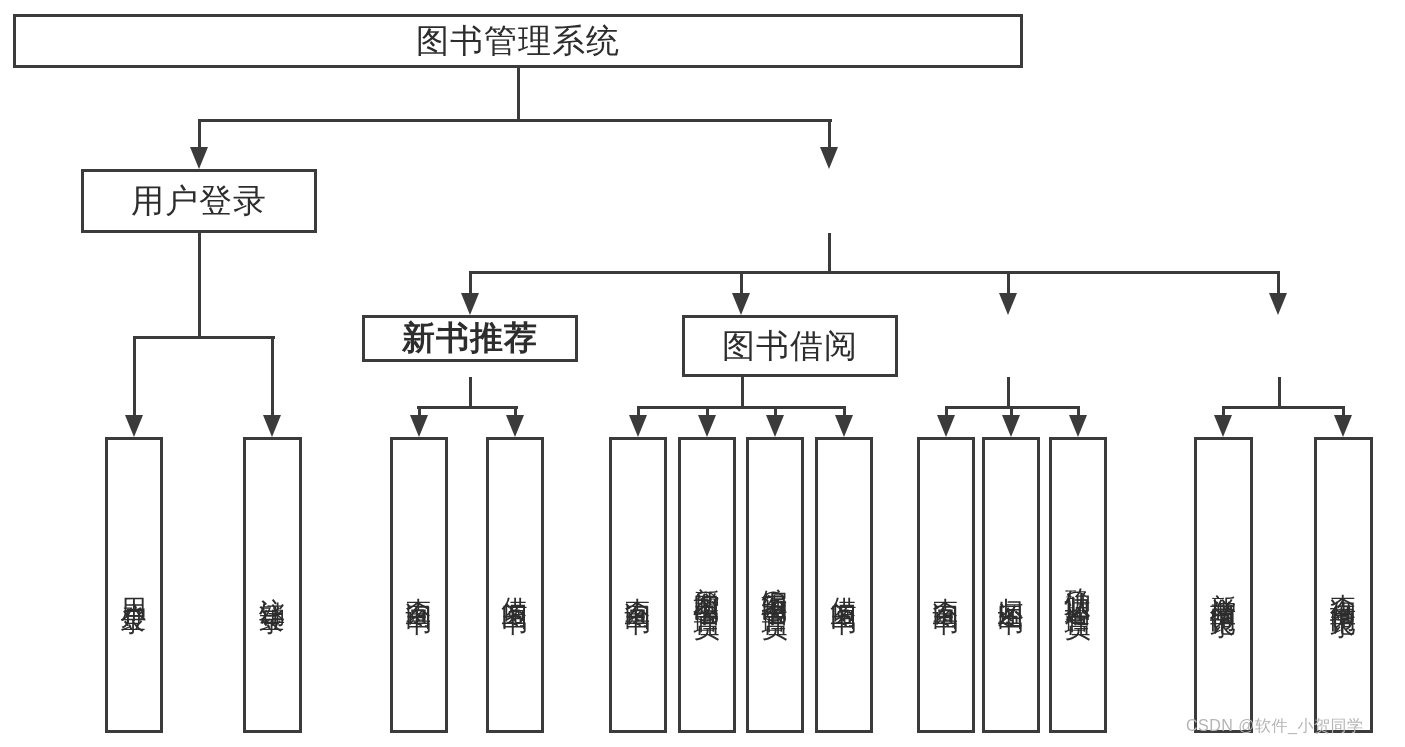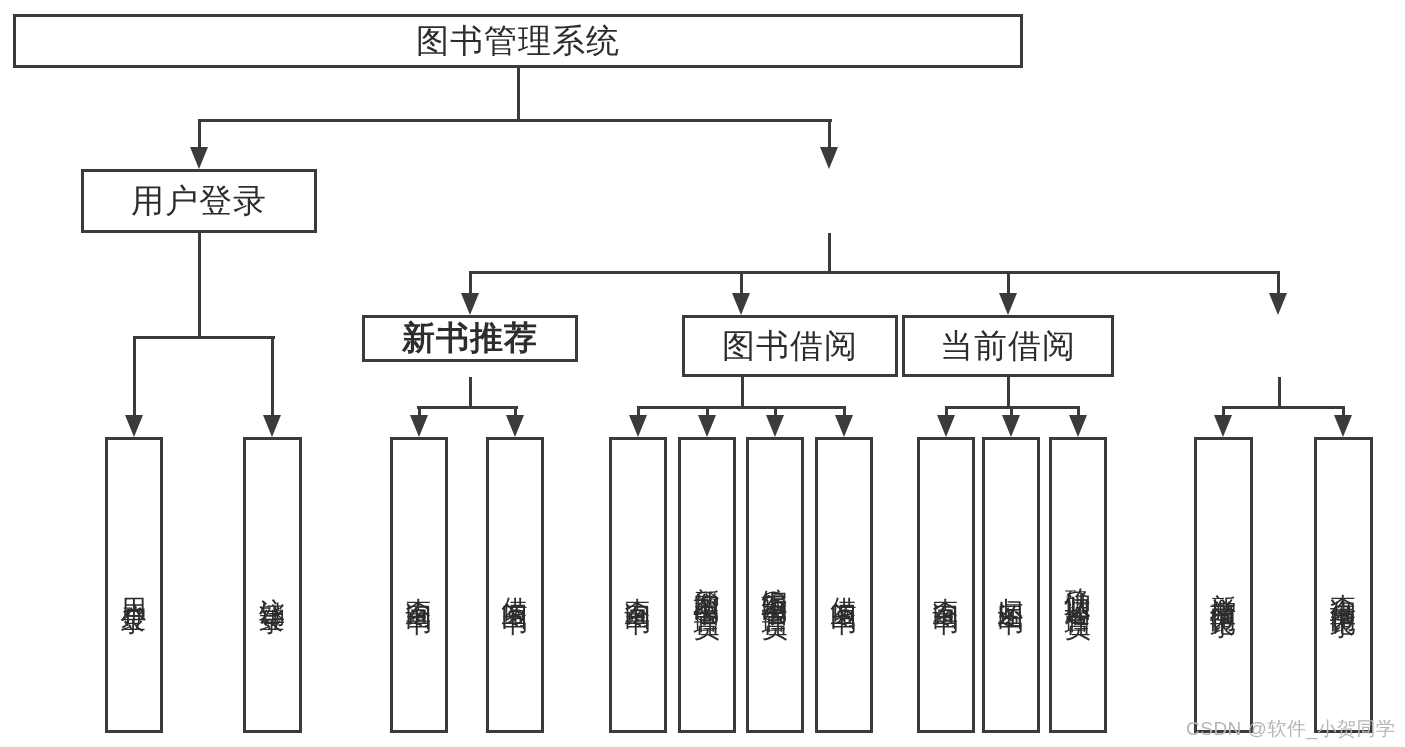--- a/index.html
+++ b/index.html
@@ -29,21 +29,21 @@
   .hl{height:3px;}
   .vl{width:3px;}
   .ar{
     position:absolute;width:0;height:0;
     border-left:9px solid transparent;
     border-right:9px solid transparent;
     border-top:22px solid var(--line);
   }
   .watermark{
     position:absolute;left:1186px;top:716px;
-    font-size:19px;color:#b5b5b5;letter-spacing:0.5px;white-space:nowrap;
+    font-size:16px;color:#b5b5b5;letter-spacing:0.5px;white-space:nowrap;
   }
 </style>
 </head>
 <body>
 
 <div class="canvas">
 
   <div class="box hdr" style="left:13px;top:14px;width:1010px;height:54px;">
     <span>图书管理系统</span>
   </div>
@@ -75,23 +75,20 @@
   <div class="vl" style="left:1007px;top:271px;height:26px;"></div>
   <div class="ar" style="left:999px;top:293px;"></div>
   <div class="vl" style="left:1277px;top:271px;height:26px;"></div>
   <div class="ar" style="left:1269px;top:293px;"></div>
 
   <div class="box hdr" style="left:362px;top:315px;width:216px;height:47px;font-weight:bold;">
     <span>新书推荐</span>
   </div>
   <div class="box hdr" style="left:634px;top:315px;width:216px;height:62px;margin-left:48px;">
     <span>图书借阅</span>
-  </div>
-  <div class="box hdr" style="left:902px;top:315px;width:212px;height:62px;">
-    <span>当前借阅</span>
   </div>
 
   <div class="vl" style="left:469px;top:377px;height:32px;"></div>
   <div class="hl" style="left:417px;top:406px;width:101px;"></div>
   <div class="vl" style="left:418px;top:406px;height:11px;"></div>
   <div class="ar" style="left:410px;top:415px;"></div>
   <div class="vl" style="left:514px;top:406px;height:11px;"></div>
   <div class="ar" style="left:506px;top:415px;"></div>
 
   <div class="vl" style="left:741px;top:377px;height:32px;"></div>

